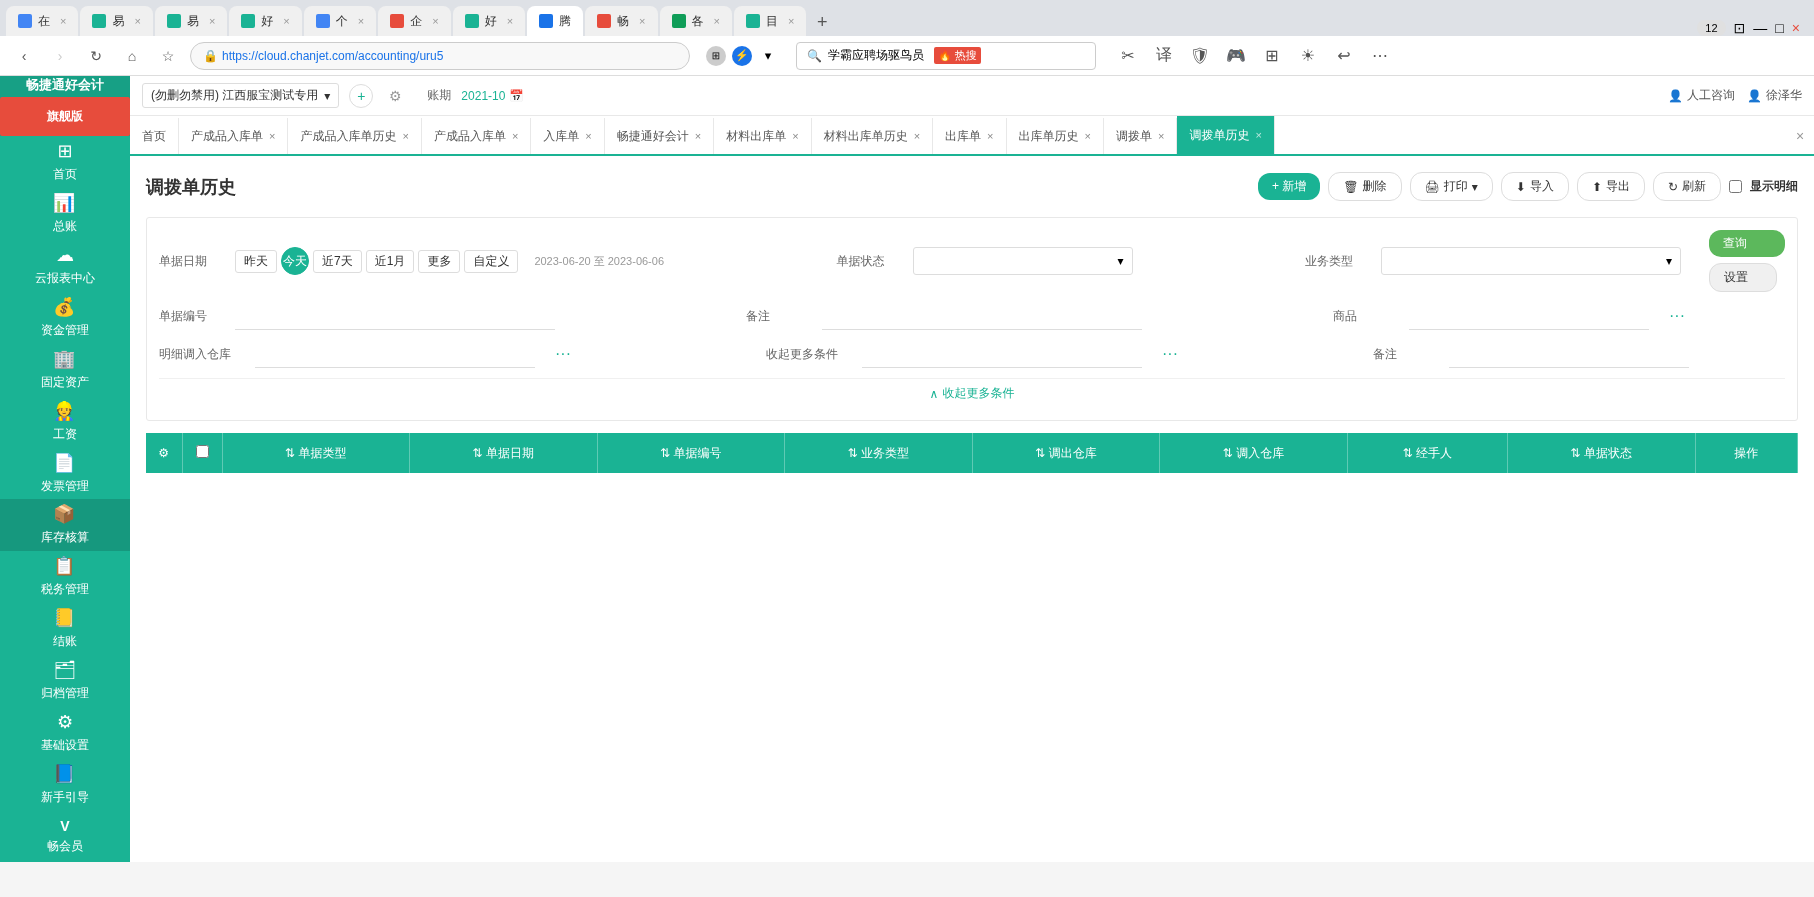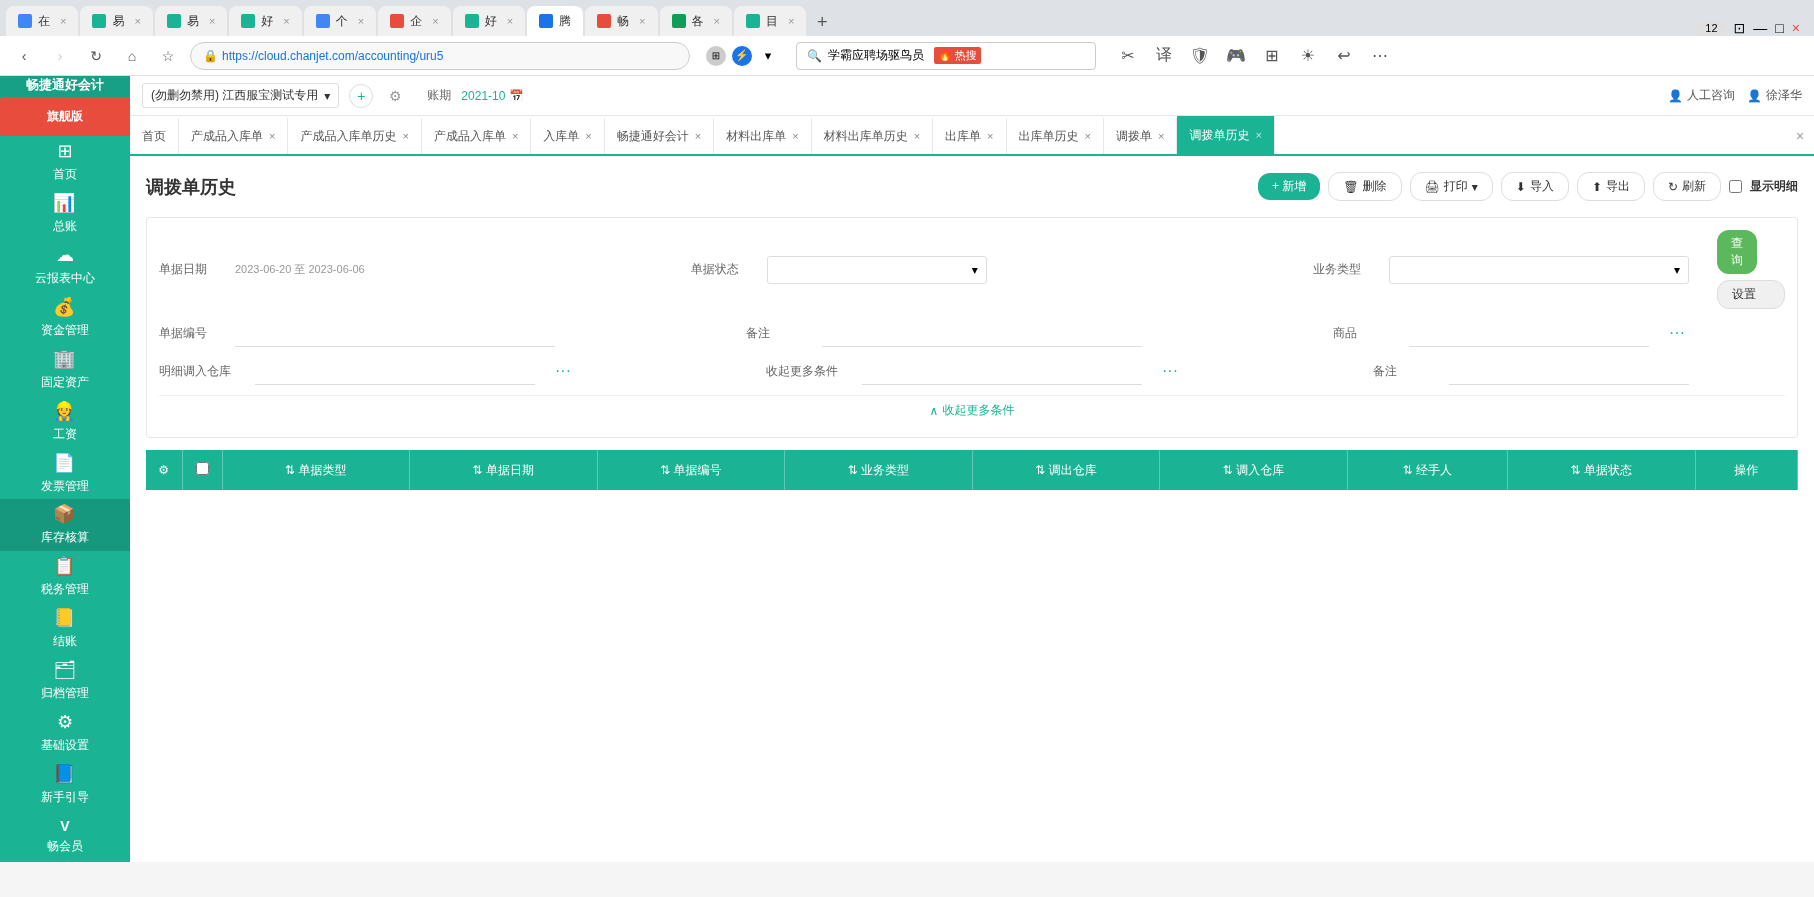--- a/index.html
+++ b/index.html
@@ -355,40 +355,48 @@
             <input type="checkbox" style="margin-right: 4px;">
             <span>显示明细</span>
           </div>
         </div>
       </div>
 
       <div class="filter-section">
 
         <div class="filter-row">
           <span class="filter-label">单据日期</span>
+          <div class="filter-date-btns">
+            <button class="date-btn">昨天</button>
+            <button class="date-btn active">今天</button>
+            <button class="date-btn">近7天</button>
+            <button class="date-btn">近1月</button>
+            <button class="date-btn">更多</button>
+            <button class="date-btn">自定义</button>
+          </div>
           <span class="date-range">2023-06-20 至 2023-06-06</span>
 
           <div style="flex:1;"></div>
 
           <span class="filter-label">单据状态</span>
           <div class="filter-select" style="min-width:220px;">
             <span></span>
             <span>▾</span>
           </div>
 
           <div style="flex:1;"></div>
 
           <span class="filter-label">业务类型</span>
           <div class="filter-select" style="min-width:300px;">
             <span></span>
             <span>▾</span>
           </div>
 
           <div style="display:flex;flex-direction:column;gap:6px;margin-left:12px;">
-            <button class="btn btn-green" style="width:40px;">查询</button>
+            <button class="btn btn-green" style="width:76px;">查询</button>
             <button class="btn btn-settings" style="width:68px;">设置</button>
           </div>
         </div>
 
         <div class="filter-row">
           <span class="filter-label">单据编号</span>
           <input type="text" class="filter-input" style="width: 320px;">
 
           <div style="flex:1;"></div>
 

